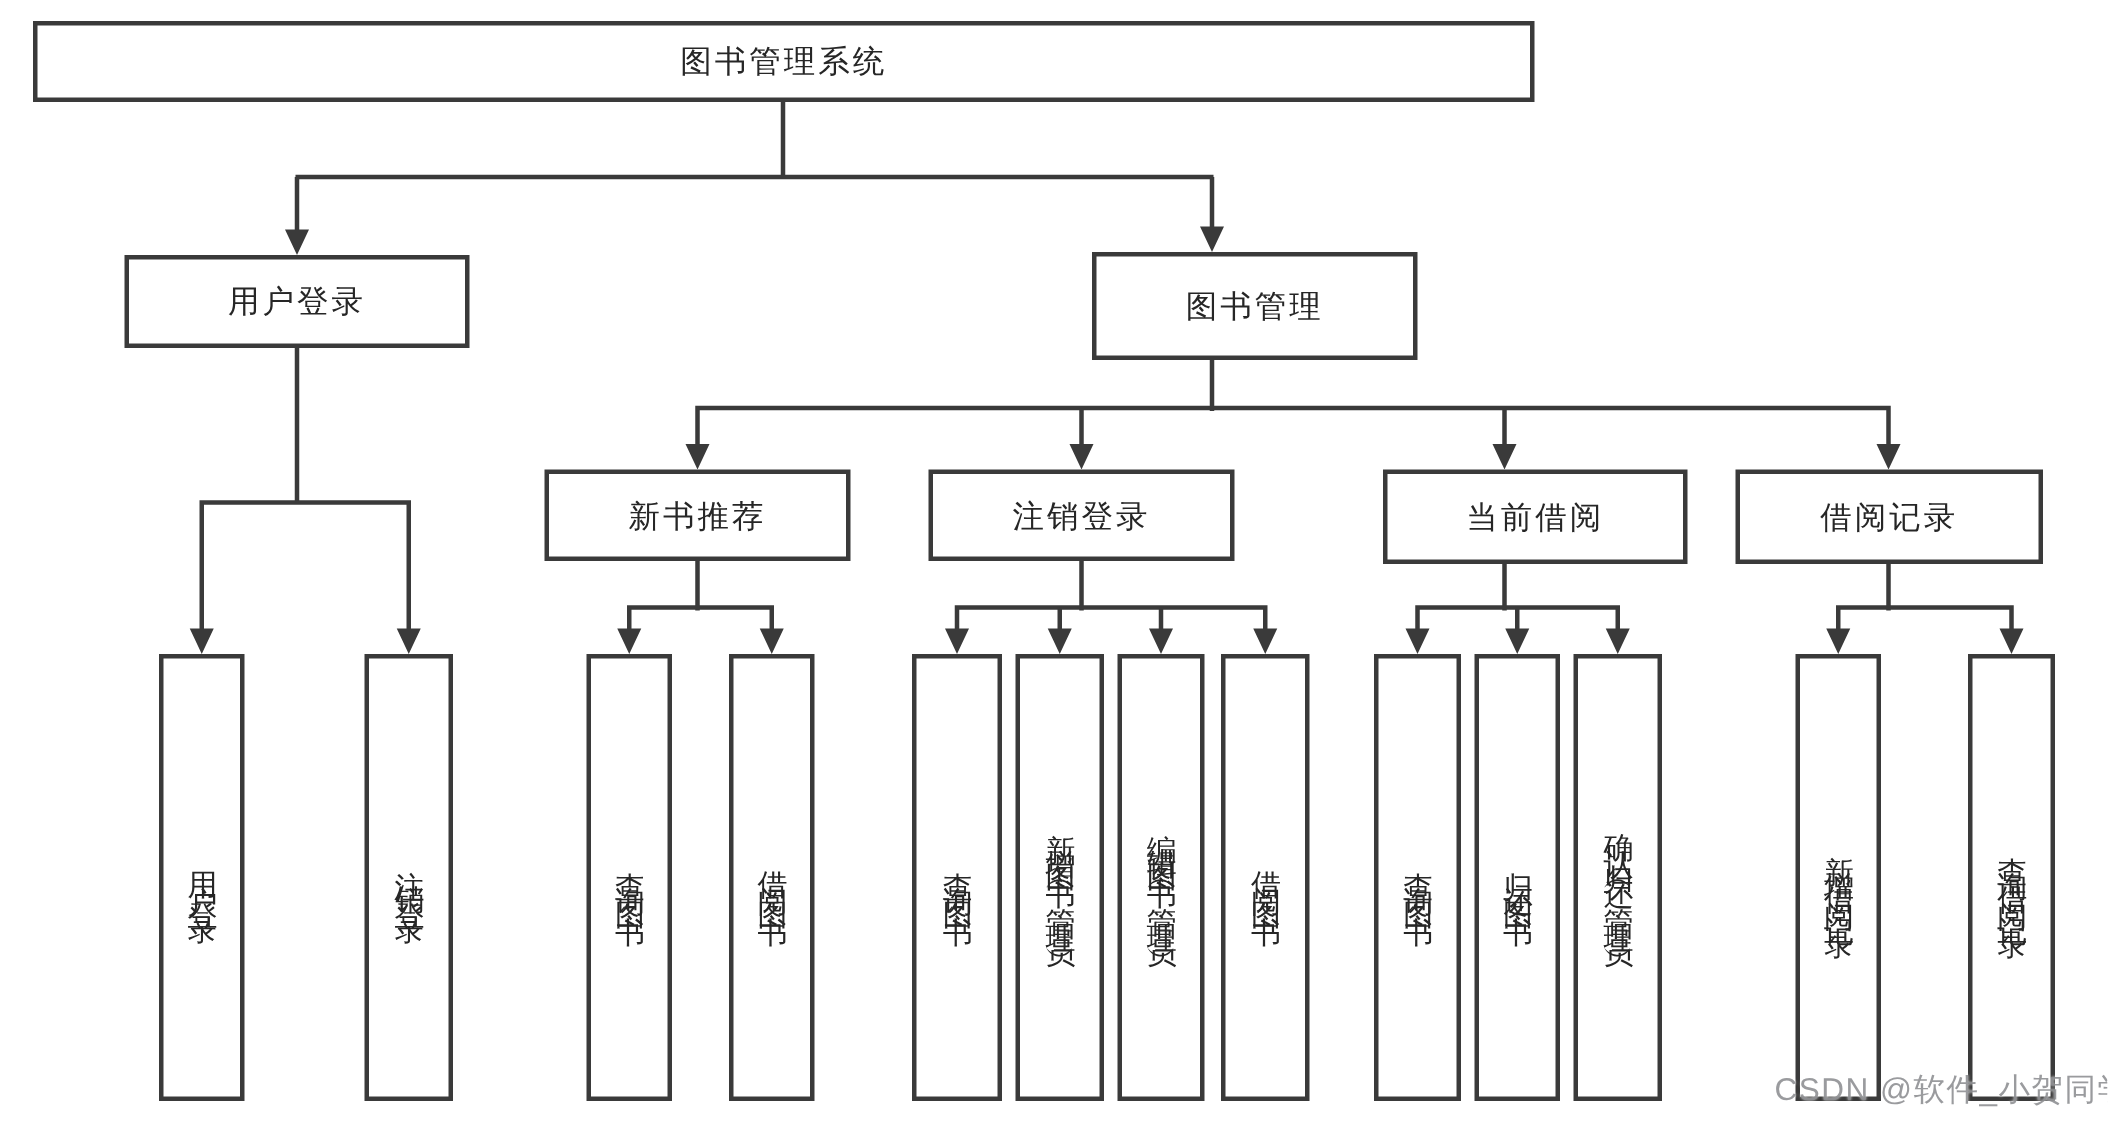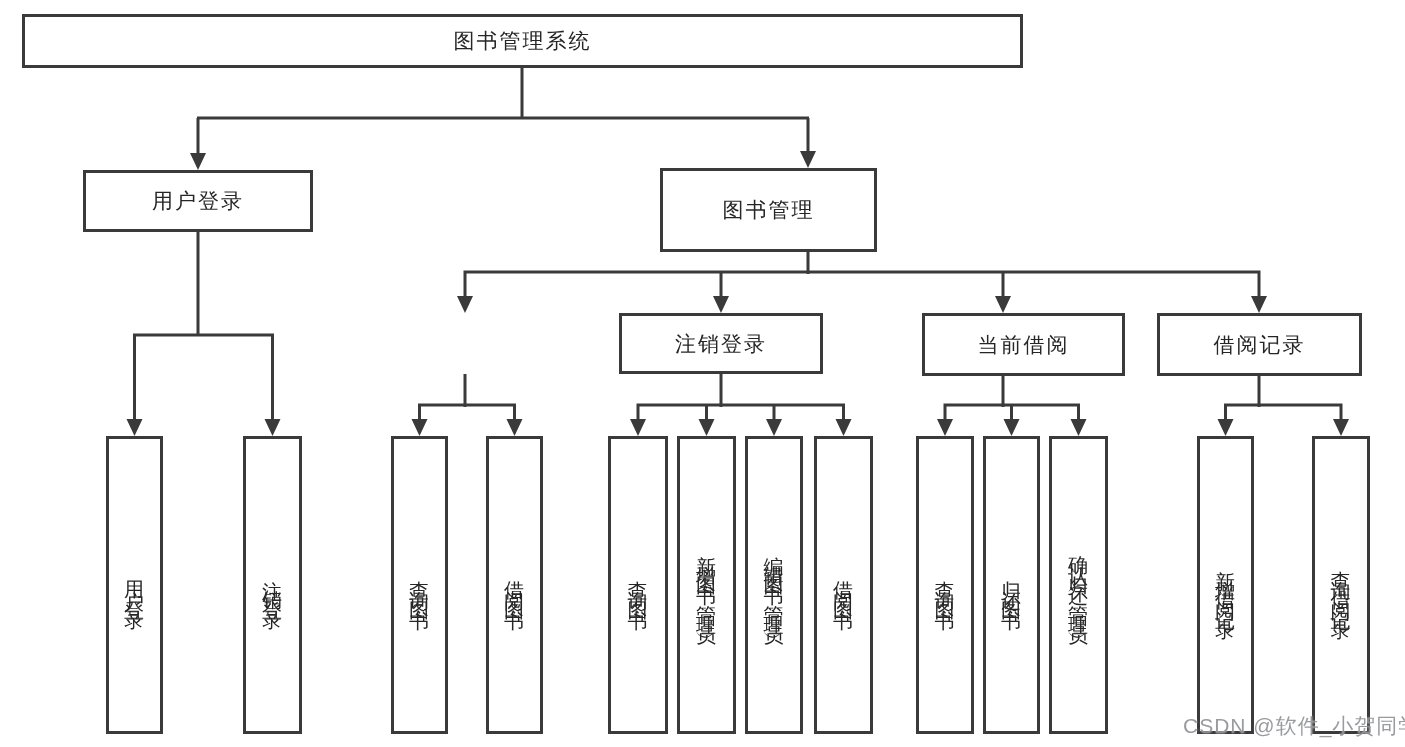--- a/index.html
+++ b/index.html
@@ -63,24 +63,27 @@
              M1217.5 419L1233.5 419L1225.5 436Z M1333 419L1349 419L1341 436Z" fill="#3a3a3a" stroke="none"></path>
   </svg>
 
   <div class="box" style="left:22px;top:14px;width:1001px;height:54px;">
     <span class="hlabel">图书管理系统</span>
   </div>
 
   <div class="box" style="left:83px;top:170px;width:230px;height:62px;">
     <span class="hlabel">用户登录</span>
   </div>
-  <div class="box" style="left:660px;top:168px;width:217px;height:84px;">
+  <div class="box" style="left:728px;top:168px;width:217px;height:72px;">
     <span class="hlabel">图书管理</span>
   </div>
 
+  <div class="box" style="left:363px;top:313px;width:204px;height:61px;">
+    <span class="hlabel">新书推荐</span>
+  </div>
   <div class="box" style="left:619px;top:313px;width:204px;height:61px;">
     <span class="hlabel">注销登录</span>
   </div>
   <div class="box" style="left:902px;top:313px;width:203px;height:63px;margin-left:20px;">
     <span class="hlabel">当前借阅</span>
   </div>
   <div class="box" style="left:1157px;top:313px;width:205px;height:63px;">
     <span class="hlabel">借阅记录</span>
   </div>
 

